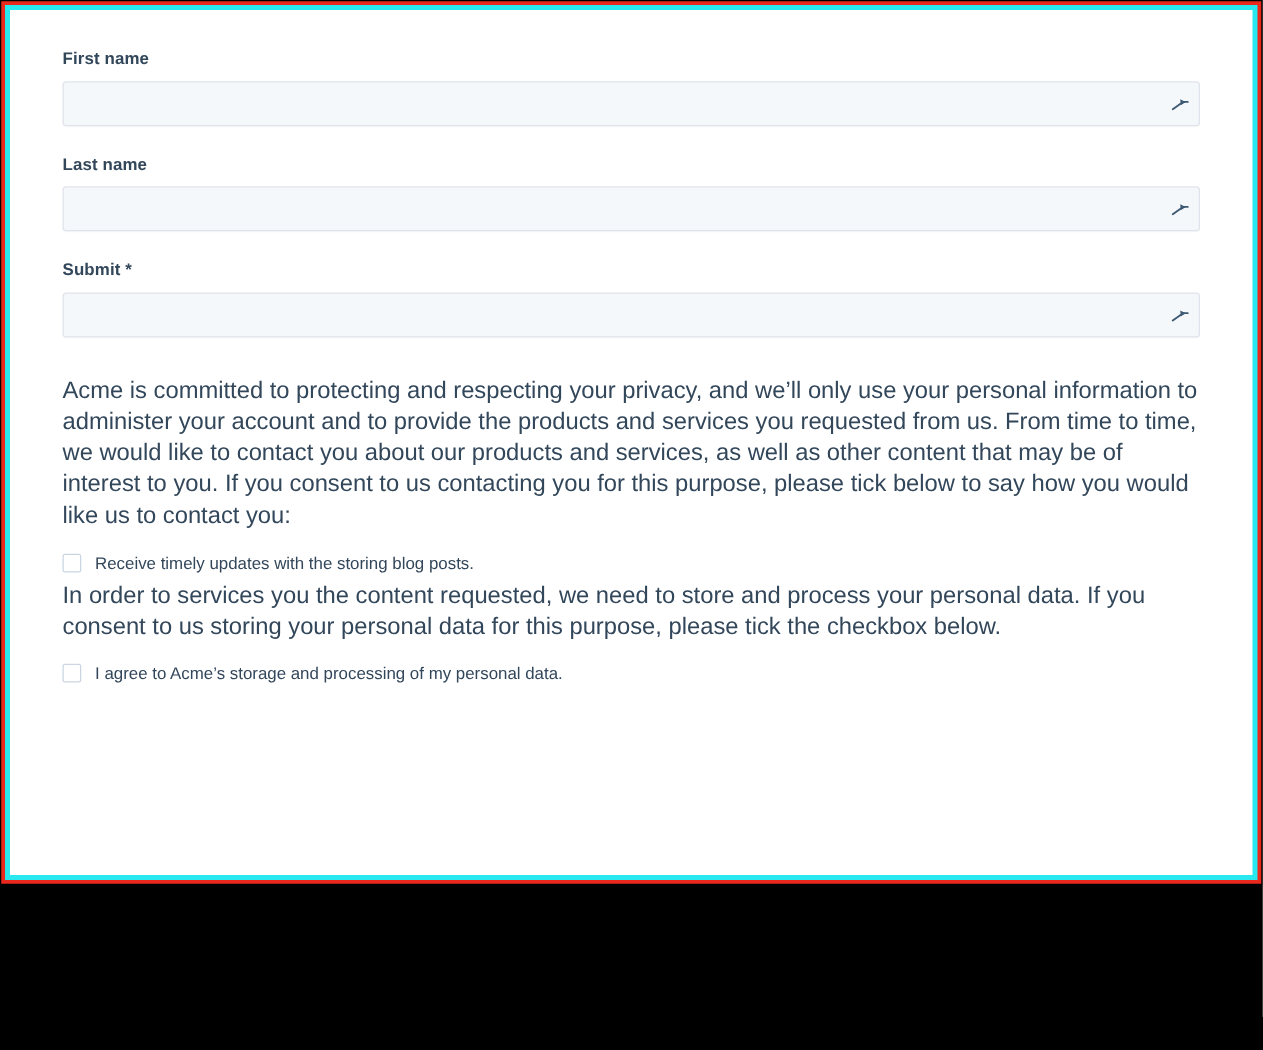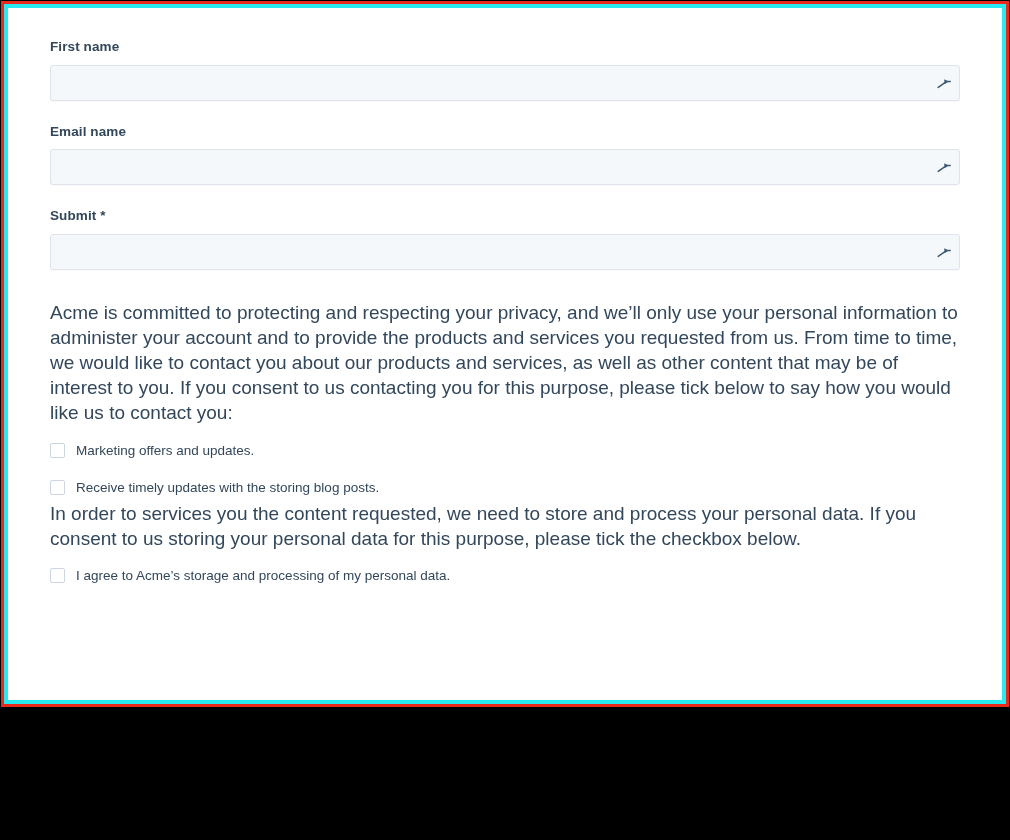--- a/index.html
+++ b/index.html
@@ -171,21 +171,21 @@
                 <svg width="18" height="18" viewBox="0 0 18 18" aria-hidden="true">
                   <path d="M3.2 13.4 L11.4 7.6" stroke="#3d5a73" stroke-width="1.5" fill="none" stroke-linecap="round"></path>
                   <path d="M9.2 5.3 L13.6 7.5 L9.6 10.2 Z" fill="#3d5a73"></path>
                   <path d="M11.8 7.5 L15.2 7.5" stroke="#3d5a73" stroke-width="1.5" stroke-linecap="round"></path>
                 </svg>
               </span>
             </div>
           </div>
 
           <div class="field-group">
-            <label class="field-label">Email name</label>
+            <label class="field-label">Last name</label>
             <div class="input-shell">
               <input class="text-input" type="text" placeholder="" style="">
               <span class="resize-handle">
                 <svg width="18" height="18" viewBox="0 0 18 18" aria-hidden="true">
                   <path d="M3.2 13.4 L11.4 7.6" stroke="#3d5a73" stroke-width="1.5" fill="none" stroke-linecap="round"></path>
                   <path d="M9.2 5.3 L13.6 7.5 L9.6 10.2 Z" fill="#3d5a73"></path>
                   <path d="M11.8 7.5 L15.2 7.5" stroke="#3d5a73" stroke-width="1.5" stroke-linecap="round"></path>
                 </svg>
               </span>
             </div>
@@ -200,24 +200,20 @@
                   <path d="M3.2 13.4 L11.4 7.6" stroke="#3d5a73" stroke-width="1.5" fill="none" stroke-linecap="round"></path>
                   <path d="M9.2 5.3 L13.6 7.5 L9.6 10.2 Z" fill="#3d5a73"></path>
                   <path d="M11.8 7.5 L15.2 7.5" stroke="#3d5a73" stroke-width="1.5" stroke-linecap="round"></path>
                 </svg>
               </span>
             </div>
           </div>
 
           <p class="consent-text para-top">Acme is committed to protecting and respecting your privacy, and we’ll only use your personal information to administer your account and to provide the products and services you requested from us. From time to time, we would like to contact you about our products and services, as well as other content that may be of interest to you. If you consent to us contacting you for this purpose, please tick below to say how you would like us to contact you:</p>
 
-          <div class="checkbox-row">
-            <input class="cbox" type="checkbox" id="cb-marketing" style="">
-            <label class="cbox-label" for="cb-marketing">Marketing offers and updates.</label>
-          </div>
 
           <div class="checkbox-row">
             <input class="cbox" type="checkbox" id="cb-blog" style="">
             <label class="cbox-label" for="cb-blog">Receive timely updates with the storing blog posts.</label>
           </div>
 
           <p class="consent-text para-mid">In order to services you the content requested, we need to store and process your personal data. If you consent to us storing your personal data for this purpose, please tick the checkbox below.</p>
 
           <div class="checkbox-row tight">
             <input class="cbox" type="checkbox" id="cb-agree" style="">

